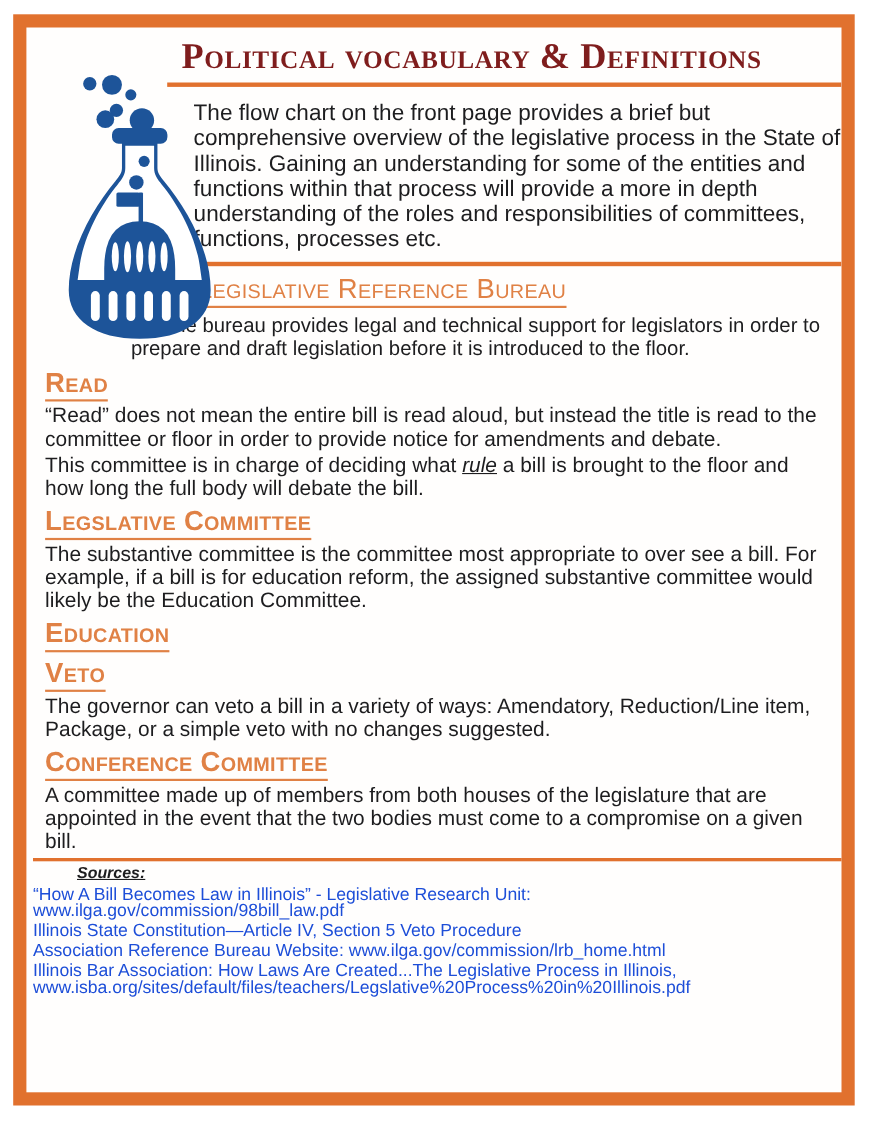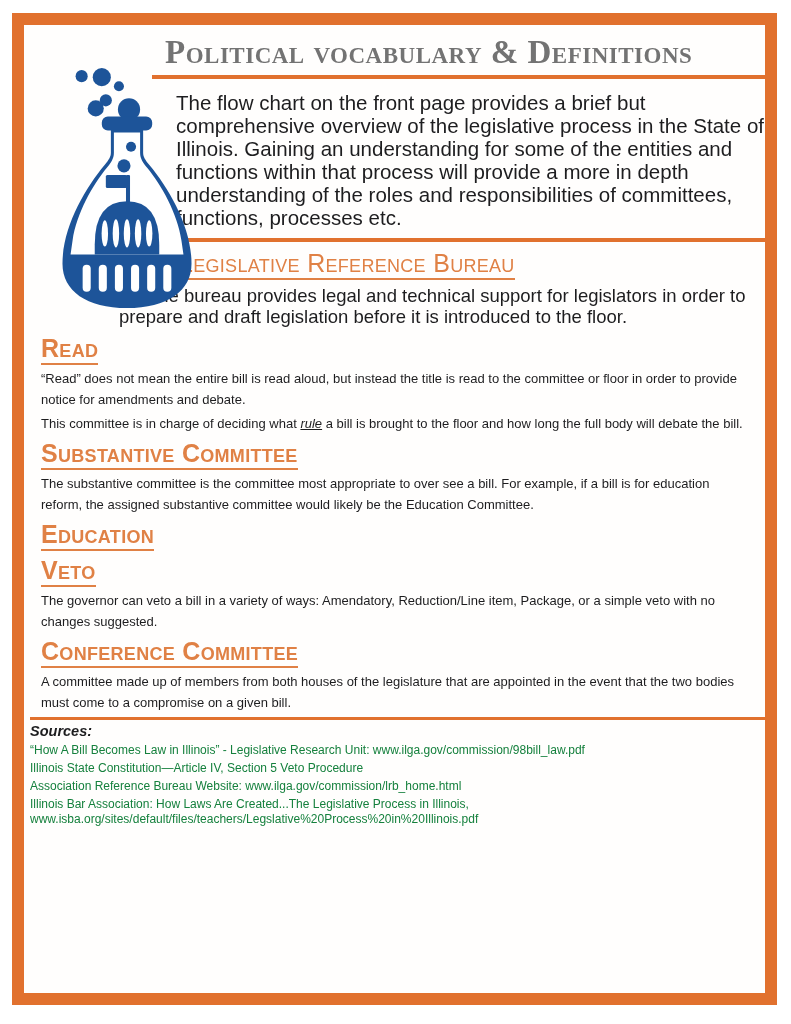--- a/index.html
+++ b/index.html
@@ -13,46 +13,46 @@
 
   
   .logo { position:absolute; left:14px; top:24px; width:178px; height:252px; }
   .logo svg { width:100%; height:100%; }
 
   
   .head-col { margin-left:128px; }
   .page-title { padding-left:13px; margin-top:9px;
                 font-family:"Liberation Serif", serif; font-variant:small-caps;
                 font-size:33px; line-height:36px; letter-spacing:0.5px;
-                color:#737373; font-weight:600; white-space:nowrap; }
+                color:#7f1d1d; font-weight:600; white-space:nowrap; }
   .hrule { height:4px; background:#e1712e; margin-top:5px; }
   .intro { margin:12px 0 0 24px; width:600px;
            font-size:20.5px; line-height:23px; }
   .hrule2 { height:4px; background:#e1712e; margin-top:9px; }
 
   
   .sec-h { display:inline-block; font-variant:small-caps; color:#e08145;
            font-size:25px; line-height:27px; letter-spacing:0.3px;
            border-bottom:2px solid #e08145; padding-bottom:1px; font-weight:400; }
   .bureau-h-wrap { margin:8px 0 0 155px; }
   .bureau-p { margin:5px 0 0 95px; width:648px; text-indent:28px;
               font-size:18.5px; line-height:21px; }
 
   .sections { margin:2px 0 0 17px; width:706px; }
   .section .sec-h { margin-top:6px;font-weight:bold; }
-  .section p { margin-top:3px; font-size:13px; line-height:21px; }
+  .section p { margin-top:3px; font-size:19px; line-height:21px; }
   .it { font-style:italic;text-decoration:underline; }
 
   
   .sources { margin:4px 0 0 6px; width:737px; }
   .src-rule { height:3px; background:#e1712e; }
   .src-label { display:inline-block; margin-top:3px; font-size:14.5px; font-weight:bold;
-               font-style:italic; line-height:16px; }
-  .src-item { font-size:12px; line-height:15.5px; margin-top:2.5px;
-              overflow-wrap:anywhere; color:#15803d; }
+               font-style:italic; text-decoration:underline; line-height:16px;margin-left:40px; }
+  .src-item { font-size:16px; line-height:15.5px; margin-top:2.5px;
+              overflow-wrap:anywhere; color:#1d4ed8; }
 </style>
 </head>
 <body>
 
 <div class="frame">
   <div class="content">
 
     <div class="logo">
       <svg viewBox="0 0 170 250" xmlns="http://www.w3.org/2000/svg">
         <g fill="#1d5499">
@@ -109,21 +109,21 @@
       <div class="section">
         <span class="sec-h">Read</span>
         <p>“Read” does not mean the entire bill is read aloud, but instead the title is read to the committee or floor in order to provide notice for amendments and debate.</p>
       </div>
 
       <div class="section">
         <p><span>This committee is in charge of deciding what </span><span class="it">rule</span><span> a bill is brought to the floor and how long the full body will debate the bill.</span></p>
       </div>
 
       <div class="section">
-        <span class="sec-h">Substantive Committee</span>
+        <span class="sec-h">Legslative Committee</span>
         <p>The substantive committee is the committee most appropriate to over see a bill. For example, if a bill is for education reform, the assigned substantive committee would likely be the Education Committee.</p>
       </div>
 
       <div class="section">
         <span class="sec-h">Education</span>
       </div>
 
       <div class="section">
         <span class="sec-h">Veto</span>
         <p>The governor can veto a bill in a variety of ways: Amendatory, Reduction/Line item, Package, or a simple veto with no changes suggested.</p>

